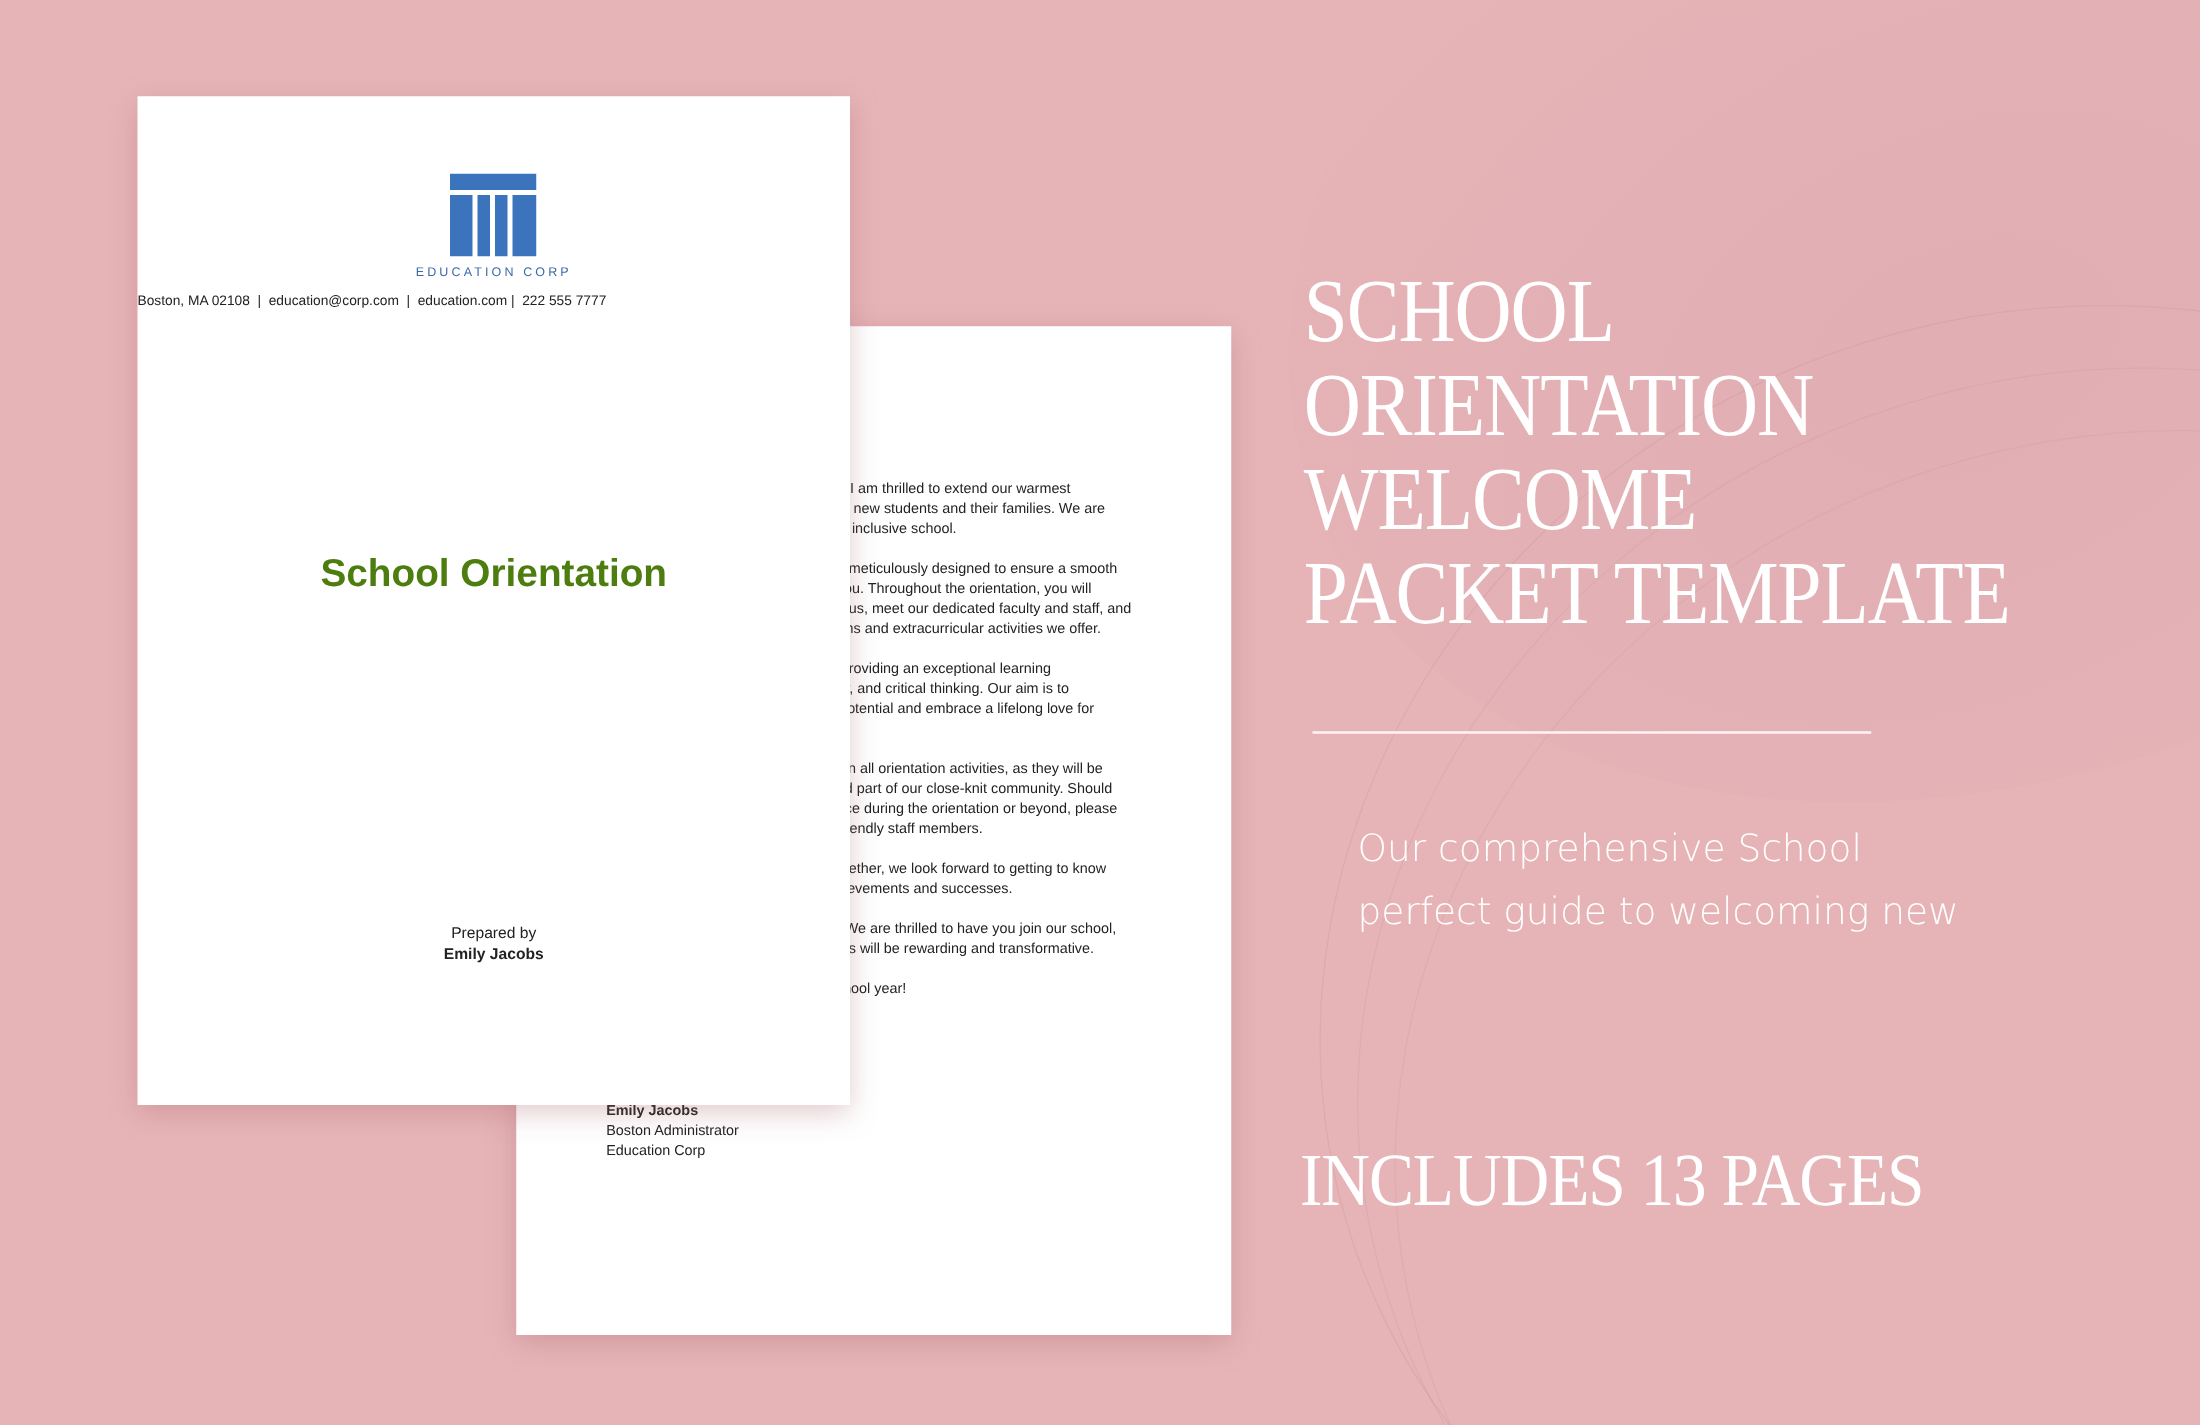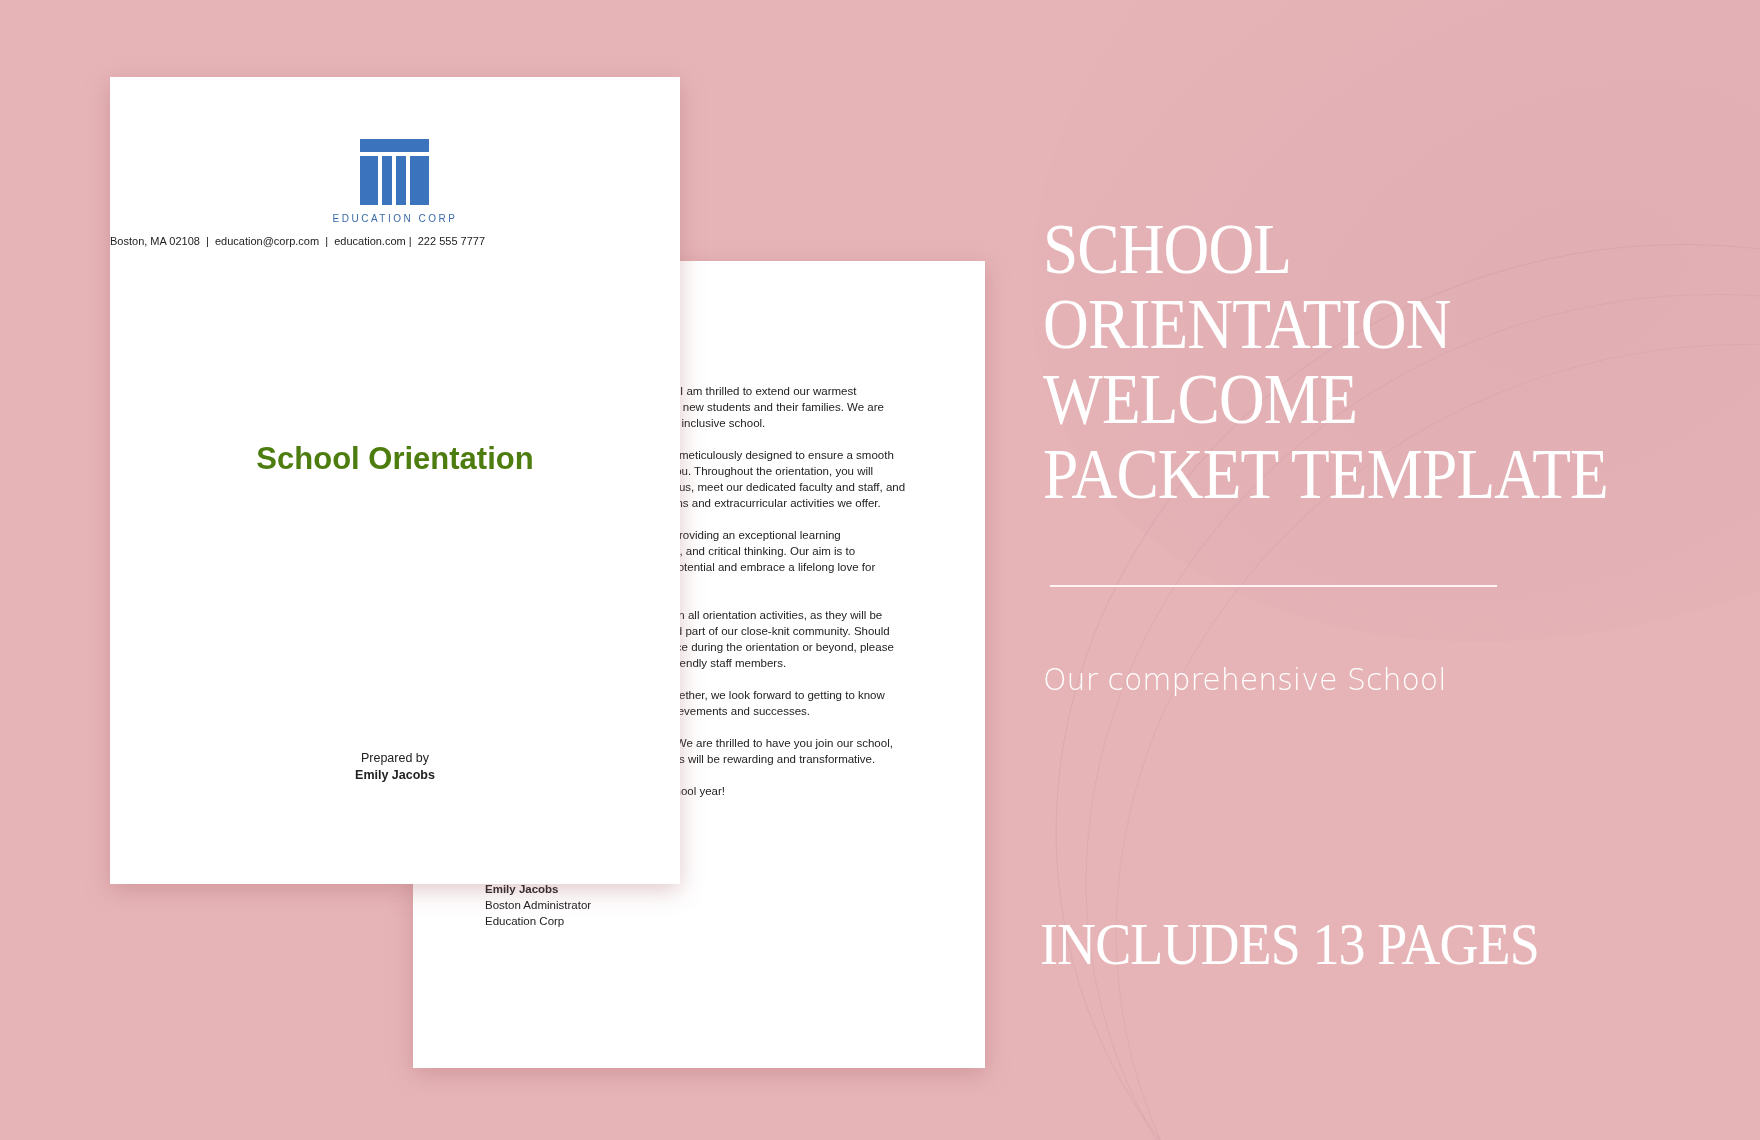--- a/index.html
+++ b/index.html
@@ -72,21 +72,21 @@
   .contact-line {
     position: absolute; left: 0; width: 100%; top: 158px; 
     font-size: 11px; color: #222;
   }
   .cover-title {
     position: absolute; left: 0; width: 100%; top: 356px; text-align: center;
     font-size: 31px; line-height: 52px; font-weight: bold; color: #4d7c0f;
   }
   .prepared {
     position: absolute; left: 0; width: 100%; top: 661px; text-align: center;
-    font-size: 12.5px; line-height: 17px; color: #222; margin-top: 12px;
+    font-size: 12.5px; line-height: 17px; color: #222;
   }
   .prepared .name { font-weight: bold; }
 
   
   .headline {
     position: absolute; left: 1043px; top: 212px;
     font-family: "Liberation Serif", "DejaVu Serif", serif;
     font-size: 72px; line-height: 75px; color: #ffffff;
     letter-spacing: -1px; transform: scaleX(0.88); transform-origin: left top;
     white-space: nowrap;
@@ -94,21 +94,21 @@
   .headline .line { display: block; }
   .divider {
     position: absolute; left: 1050px; top: 585px; width: 447px; height: 2px;
     background: #fff3f3;
   }
   .description {
     position: absolute; left: 1043px; top: 655px; width: 600px;
     font-family: "DejaVu Sans", sans-serif;
     font-size: 30px; line-height: 50px; color: #ffffff; font-weight: 300;
   }
-  .description .line { display: block; white-space: nowrap; }
+  .description .line { display: block; white-space: nowrap; margin-left: 43px; }
   .pages-count {
     position: absolute; left: 1040px; top: 912px;
     font-family: "Liberation Serif", "DejaVu Serif", serif;
     font-size: 60px; line-height: 64px; color: #ffffff;
     letter-spacing: -1px; transform: scaleX(0.9); transform-origin: left top;
     white-space: nowrap;
   }
 </style>
 </head>
 <body>
@@ -183,14 +183,15 @@
 
 <div class="headline">
   <span class="line">SCHOOL</span>
   <span class="line">ORIENTATION</span>
   <span class="line">WELCOME</span>
   <span class="line">PACKET TEMPLATE</span>
 </div>
 <div class="divider"></div>
 <div class="description">
   <span class="line">Our comprehensive School</span>
+  <span class="line">perfect guide to welcoming new</span>
 </div>
 <div class="pages-count">INCLUDES 13 PAGES</div>
 
 </body></html>

